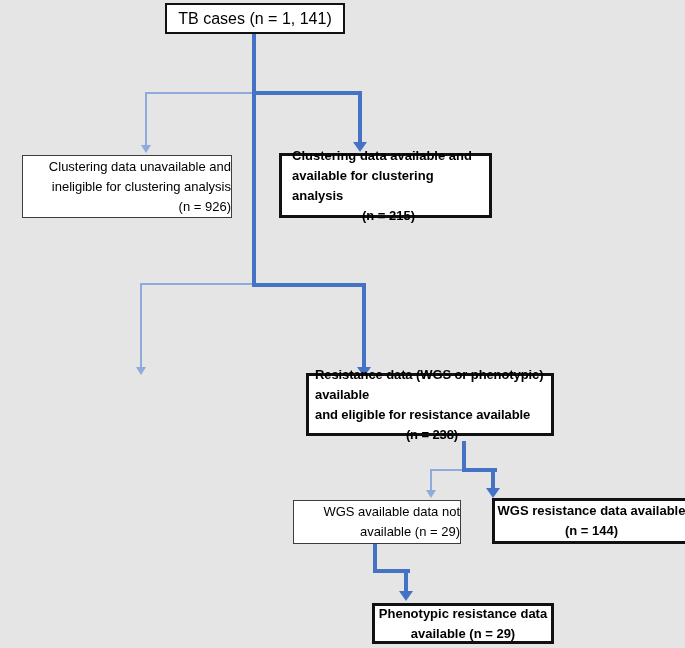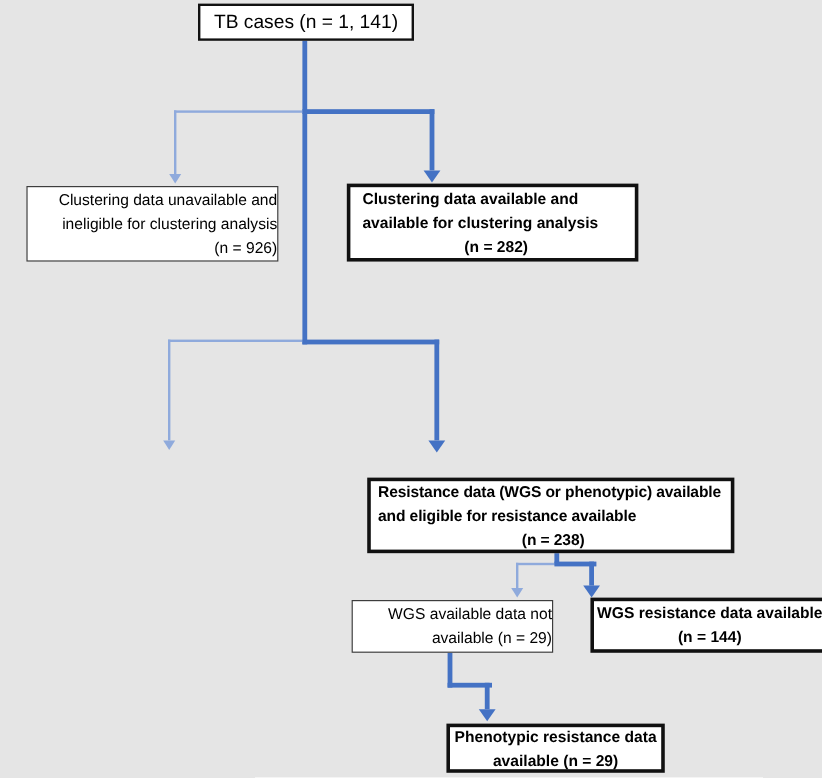--- a/index.html
+++ b/index.html
@@ -87,28 +87,28 @@
   <div class="node top" style="left:165px;top:3px;width:180px;height:31px">
     <div>TB cases (n = 1, 141)</div>
   </div>
 
   <div class="node thin" style="left:22px;top:155px;width:210px;height:63px">
     <div>Clustering data unavailable and</div>
     <div>ineligible for clustering analysis</div>
     <div>(n = 926)</div>
   </div>
 
-  <div class="node bold" style="left:289px;top:153px;width:243px;height:65px;padding-left:10px;padding-right:4px">
+  <div class="node bold" style="left:279px;top:153px;width:213px;height:65px;padding-left:10px;padding-right:4px">
     <div class="ln-left">Clustering data available and</div>
     <div class="ln-left">available for clustering analysis</div>
-    <div>(n = 282)</div>
+    <div>(n = 215)</div>
   </div>
 
 
-  <div class="node bold" style="left:306px;top:398px;width:306px;height:63px;padding-left:6px;padding-right:2px;letter-spacing:-0.1px">
+  <div class="node bold" style="left:306px;top:373px;width:248px;height:63px;padding-left:6px;padding-right:2px;letter-spacing:-0.1px">
     <div class="ln-left">Resistance data (WGS or phenotypic) available</div>
     <div class="ln-left">and eligible for resistance available</div>
     <div>(n = 238)</div>
   </div>
 
   <div class="node thin" style="left:293px;top:500px;width:168px;height:44px">
     <div>WGS available data not</div>
     <div>available (n = 29)</div>
   </div>
 

